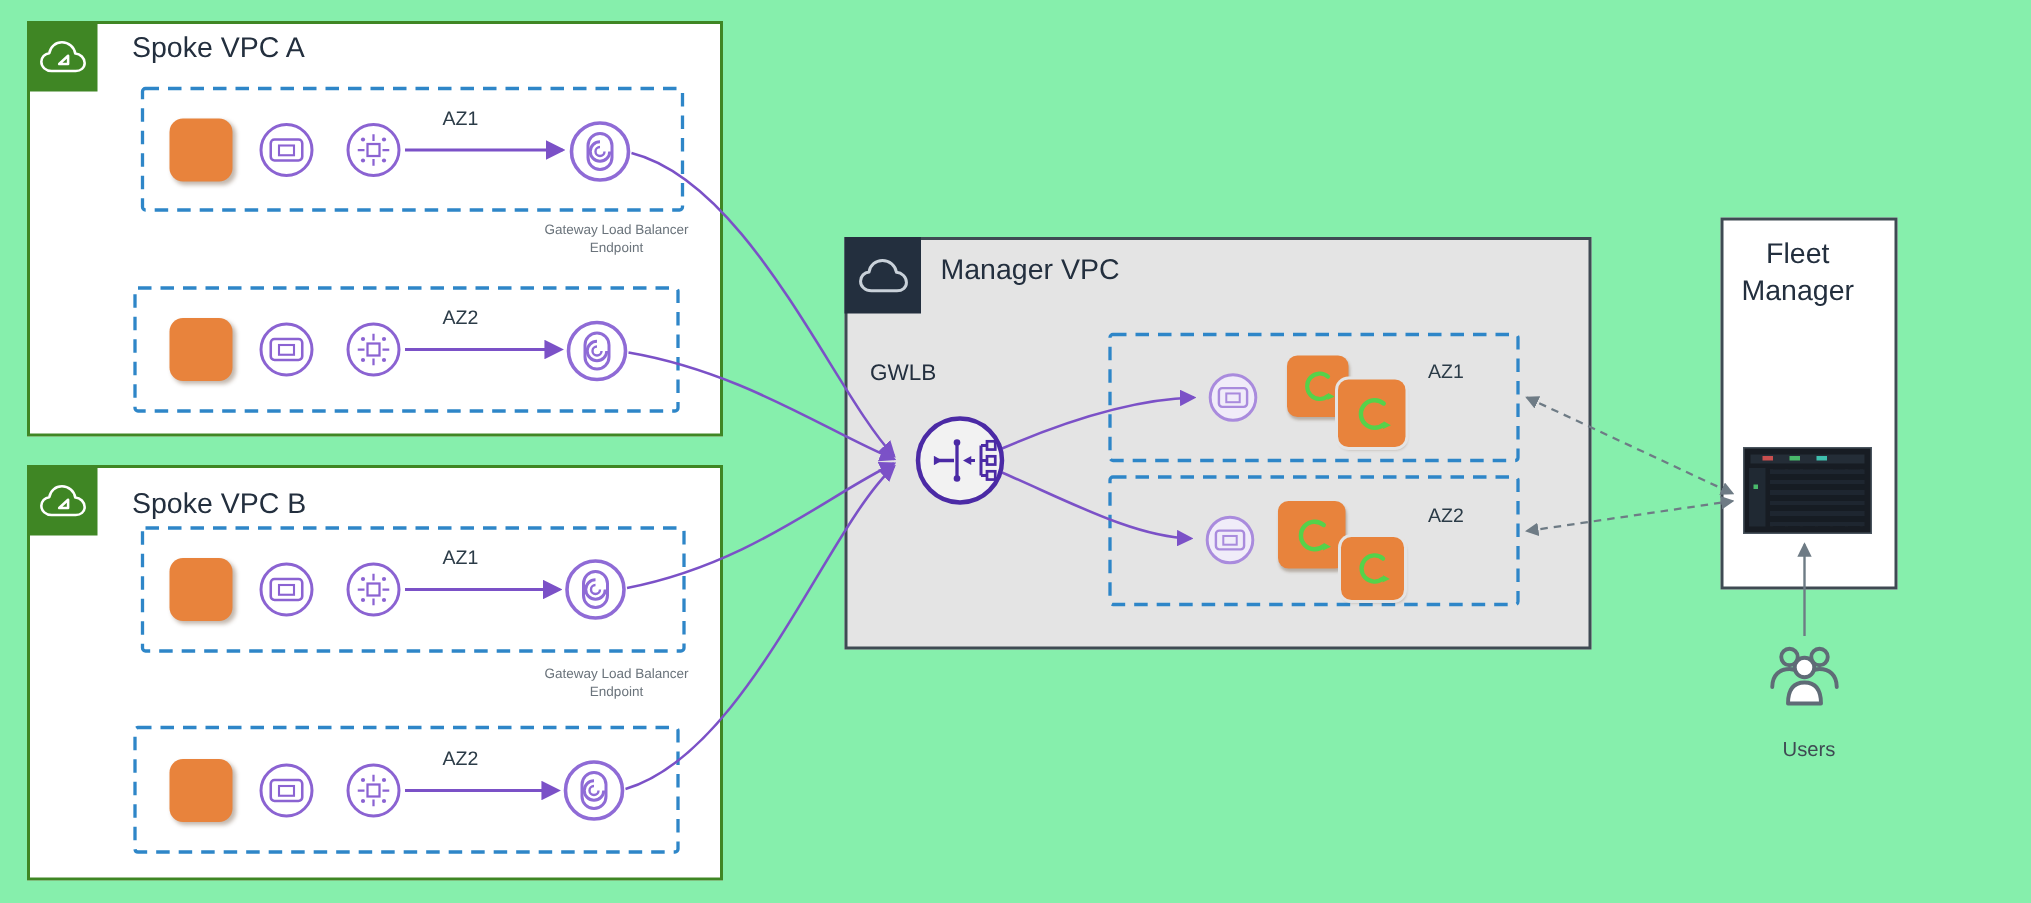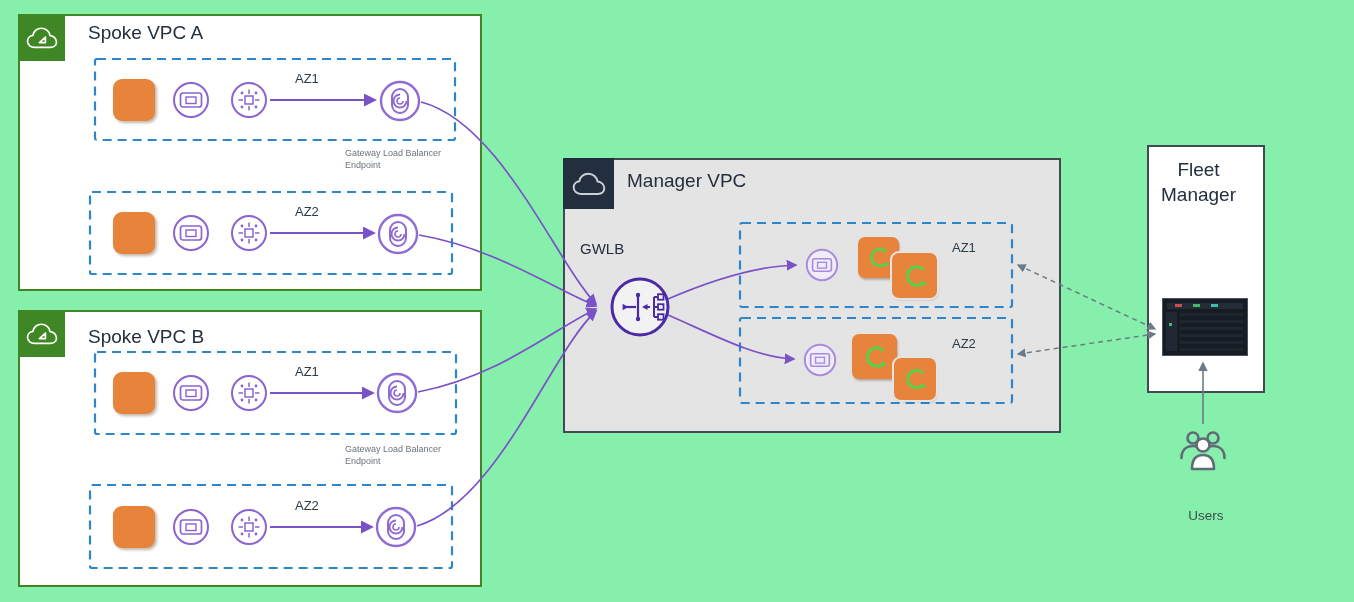--- a/index.html
+++ b/index.html
@@ -10,21 +10,21 @@
   }
   *{margin:0;padding:0;box-sizing:border-box}
   body{background:#fff;font-family:"Liberation Sans",sans-serif;}
   .canvas{position:relative;width:1354px;height:602px;background:#86efac;overflow:hidden;}
   .abs{position:absolute}
   .vpc{border:2px solid var(--green);background:#fff;z-index:1}
   .badge{width:47px;height:47px;background:var(--green);display:flex;align-items:center;justify-content:center;z-index:2}
   .badge.dark{width:51px;height:51px;background:var(--dark)}
   .title{font-size:19px;color:var(--text);z-index:3;white-space:nowrap}
   .az-label{font-size:13px;color:#2B3B47;z-index:3}
-  .ep-label{width:132px;text-align:left;font-size:9px;line-height:1.3;color:var(--muted);z-index:3}
+  .ep-label{width:132px;text-align:center;font-size:9px;line-height:1.3;color:var(--muted);z-index:3}
   .app-sq{width:42px;height:42px;border-radius:9px;background:var(--orange);
           box-shadow:2px 2px 3px rgba(80,50,20,.35);z-index:3}
   .appliance{border-radius:7px;background:var(--orange);box-shadow:1px 2px 2px rgba(80,50,20,.3);
              display:flex;align-items:center;justify-content:center;z-index:3}
   .appliance.top{box-shadow:0 0 0 2px var(--gray-bg),1px 2px 2px rgba(80,50,20,.3);z-index:4}
   .icon{z-index:3}
   .secbox{background:var(--gray-bg);border:2px solid #3F4A53;z-index:1}
   .fleetbox{background:#fff;border:2px solid #3F4A53;z-index:1}
   .fleet-title{width:103px;text-align:center;font-size:19px;line-height:1.3;color:var(--text);z-index:3}
   .gwlb-label{font-size:15px;color:var(--text);z-index:3}
@@ -122,21 +122,21 @@
   <div class="abs az-label" style="left:295px;top:71px">AZ1</div>
   <div class="abs az-label" style="left:295px;top:204px">AZ2</div>
   <div class="abs az-label" style="left:295px;top:364px">AZ1</div>
   <div class="abs az-label" style="left:295px;top:498px">AZ2</div>
   <div class="abs az-label" style="left:952px;top:240px">AZ1</div>
   <div class="abs az-label" style="left:952px;top:336px">AZ2</div>
 
   <div class="abs ep-label" style="left:345px;top:148px">Gateway Load Balancer Endpoint</div>
   <div class="abs ep-label" style="left:345px;top:444px">Gateway Load Balancer Endpoint</div>
 
-  <div class="abs users-label" style="left:1147px;top:508px">Users</div>
+  <div class="abs users-label" style="left:1147px;top:492px">Users</div>
 
   <div class="abs app-sq" style="left:113px;top:79px"></div>
   <div class="abs app-sq" style="left:113px;top:212px"></div>
   <div class="abs app-sq" style="left:113px;top:372px"></div>
   <div class="abs app-sq" style="left:113px;top:506px"></div>
 
   <svg class="abs icon" style="left:172px;top:81px" width="38" height="38" viewBox="0 0 38 38">
       <g fill="none" stroke="#8B63D2">
         <circle cx="19" cy="19" r="17" stroke-width="2" fill="#fff"></circle>
         <rect x="8.5" y="12" width="21" height="14" rx="2.5" stroke-width="1.7"></rect>

